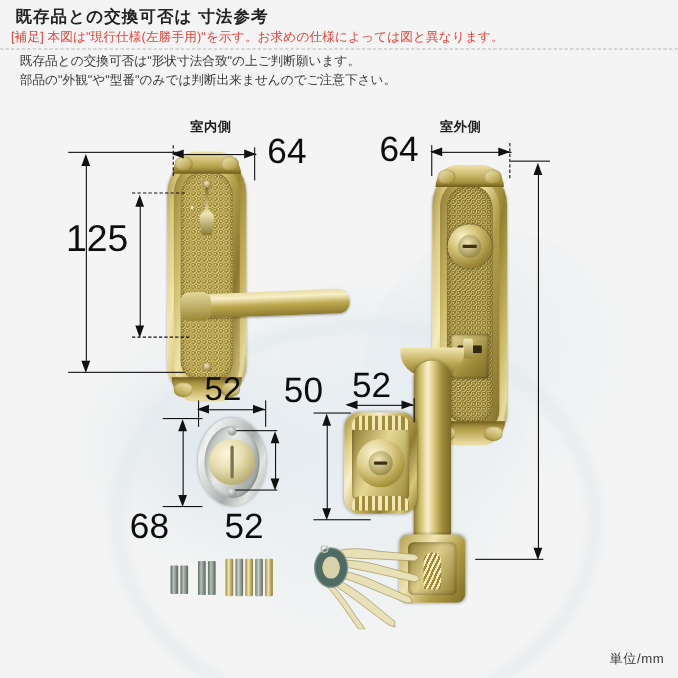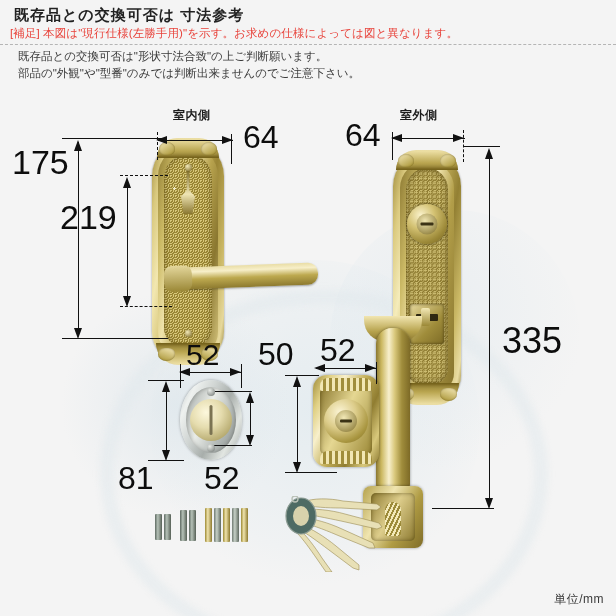--- a/index.html
+++ b/index.html
@@ -384,63 +384,61 @@
         <ellipse cx="16" cy="20" rx="8" ry="10" fill="#d8d2ac"></ellipse>
         <circle cx="10" cy="3" r="3" fill="none" stroke="#b9c0b6" stroke-width="1.4"></circle>
       </svg>
     </div>
 
     <div class="ln hln" style="left:62px;top:48px;width:104px;"></div>
     <div class="ln hln" style="left:62px;top:248px;width:106px;"></div>
     <div class="ln vln" style="left:78px;top:52px;height:192px;"></div>
     <div class="arr arr-u" style="left:74px;top:50px;"></div>
     <div class="arr arr-d" style="left:74px;top:238px;"></div>
-    <div class="dim-num" style="left:12px;top:55px;font-size:34px;">175</div>
 
     <div class="dash" style="left:120px;top:85px;width:48px;"></div>
     <div class="dash" style="left:120px;top:216px;width:52px;"></div>
     <div class="ln vln" style="left:127px;top:90px;height:122px;"></div>
     <div class="arr arr-u" style="left:123px;top:87px;"></div>
     <div class="arr arr-d" style="left:123px;top:206px;"></div>
-    <div class="dim-num" style="left:60px;top:110px;font-size:34px;">219</div>
+    <div class="dim-num" style="left:60px;top:110px;font-size:34px;">125</div>
 
     <div class="ln hln" style="left:158px;top:50px;width:75px;"></div>
     <div class="arr arr-l" style="left:156px;top:46px;"></div>
     <div class="arr arr-r" style="left:222px;top:46px;"></div>
     <div class="dashv" style="left:157px;top:42px;height:28px;"></div>
     <div class="ln vln" style="left:231px;top:44px;height:30px;"></div>
     <div class="dim-num" style="left:243px;top:31px;font-size:32px;">64</div>
 
     <div class="ln hln" style="left:393px;top:48px;width:72px;"></div>
     <div class="arr arr-l" style="left:391px;top:44px;"></div>
     <div class="arr arr-r" style="left:453px;top:44px;"></div>
     <div class="ln vln" style="left:392px;top:42px;height:28px;"></div>
     <div class="dashv" style="left:463px;top:40px;height:32px;"></div>
     <div class="dim-num" style="left:345px;top:29px;font-size:32px;">64</div>
 
     <div class="ln hln" style="left:464px;top:56px;width:36px;"></div>
     <div class="ln hln" style="left:432px;top:418px;width:62px;"></div>
     <div class="ln vln" style="left:489px;top:62px;height:352px;"></div>
     <div class="arr arr-u" style="left:485px;top:58px;"></div>
     <div class="arr arr-d" style="left:485px;top:408px;"></div>
-    <div class="dim-num" style="left:502px;top:233px;font-size:36px;">335</div>
 
     <div class="ln hln" style="left:181px;top:282px;width:60px;"></div>
     <div class="arr arr-l" style="left:179px;top:278px;"></div>
     <div class="arr arr-r" style="left:230px;top:278px;"></div>
     <div class="ln vln" style="left:180px;top:274px;height:24px;"></div>
     <div class="ln vln" style="left:241px;top:274px;height:24px;"></div>
     <div class="dim-num" style="left:186px;top:250px;font-size:30px;">52</div>
 
     <div class="ln hln" style="left:148px;top:290px;width:36px;"></div>
     <div class="ln hln" style="left:148px;top:370px;width:36px;"></div>
     <div class="ln vln" style="left:166px;top:294px;height:72px;"></div>
     <div class="arr arr-u" style="left:162px;top:291px;"></div>
     <div class="arr arr-d" style="left:162px;top:360px;"></div>
-    <div class="dim-num" style="left:118px;top:372px;font-size:32px;">81</div>
+    <div class="dim-num" style="left:118px;top:372px;font-size:32px;">68</div>
 
     <div class="ln hln" style="left:210px;top:301px;width:42px;"></div>
     <div class="ln hln" style="left:212px;top:355px;width:40px;"></div>
     <div class="ln vln" style="left:250px;top:305px;height:46px;"></div>
     <div class="arr arr-u" style="left:246px;top:302px;"></div>
     <div class="arr arr-d" style="left:246px;top:345px;"></div>
     <div class="dim-num" style="left:204px;top:372px;font-size:32px;">52</div>
 
     <div class="ln hln" style="left:285px;top:285px;width:34px;"></div>
     <div class="ln hln" style="left:285px;top:382px;width:52px;"></div>

